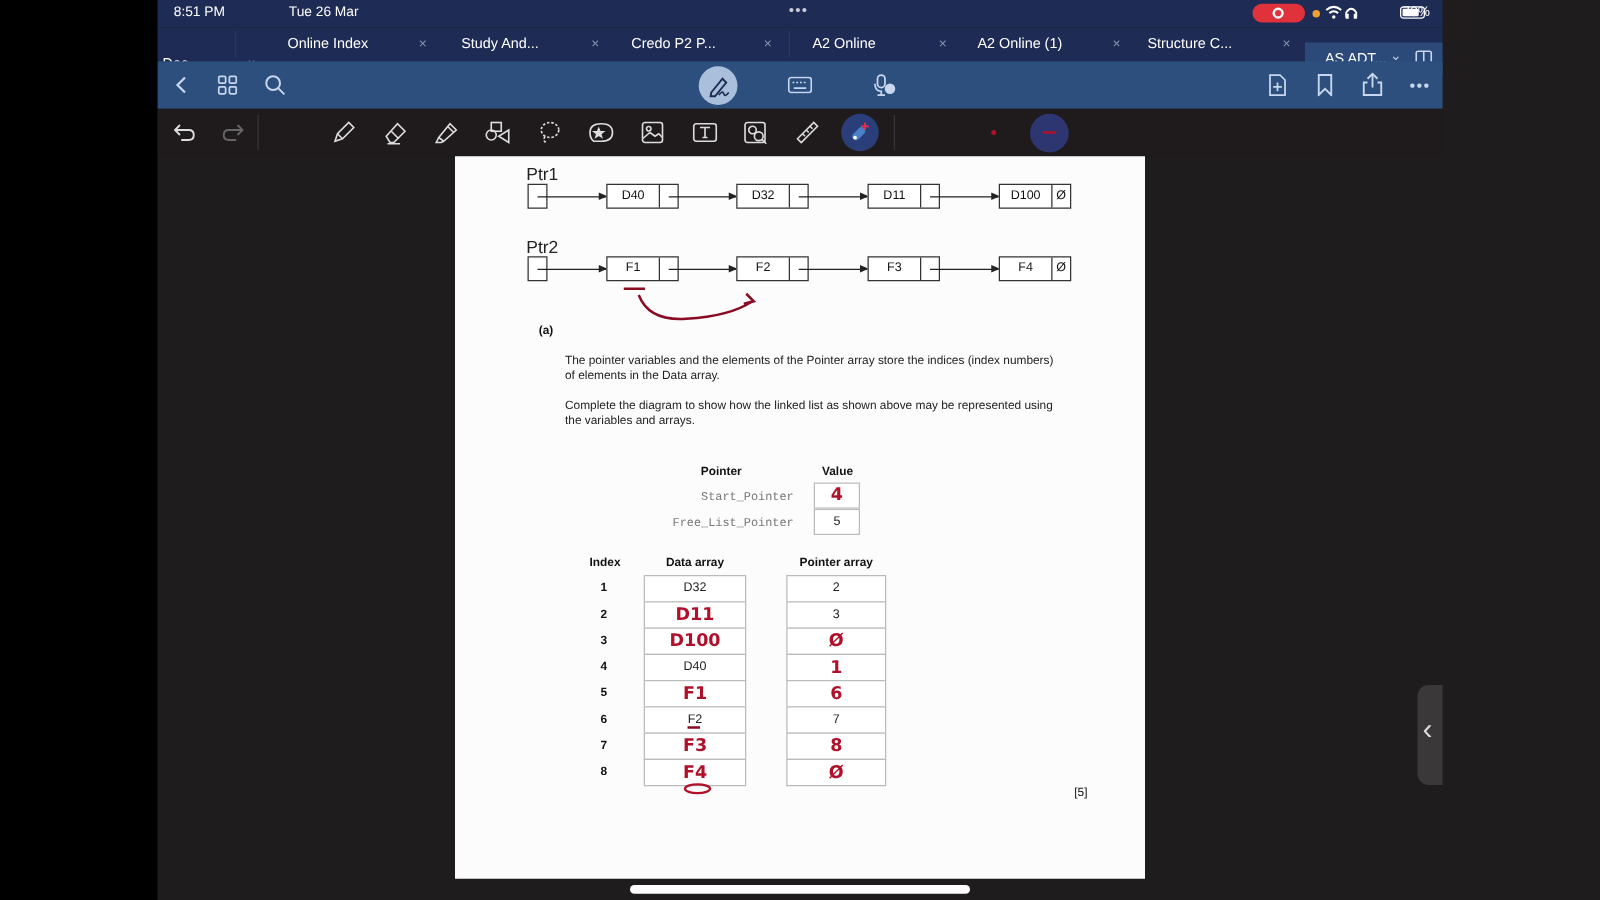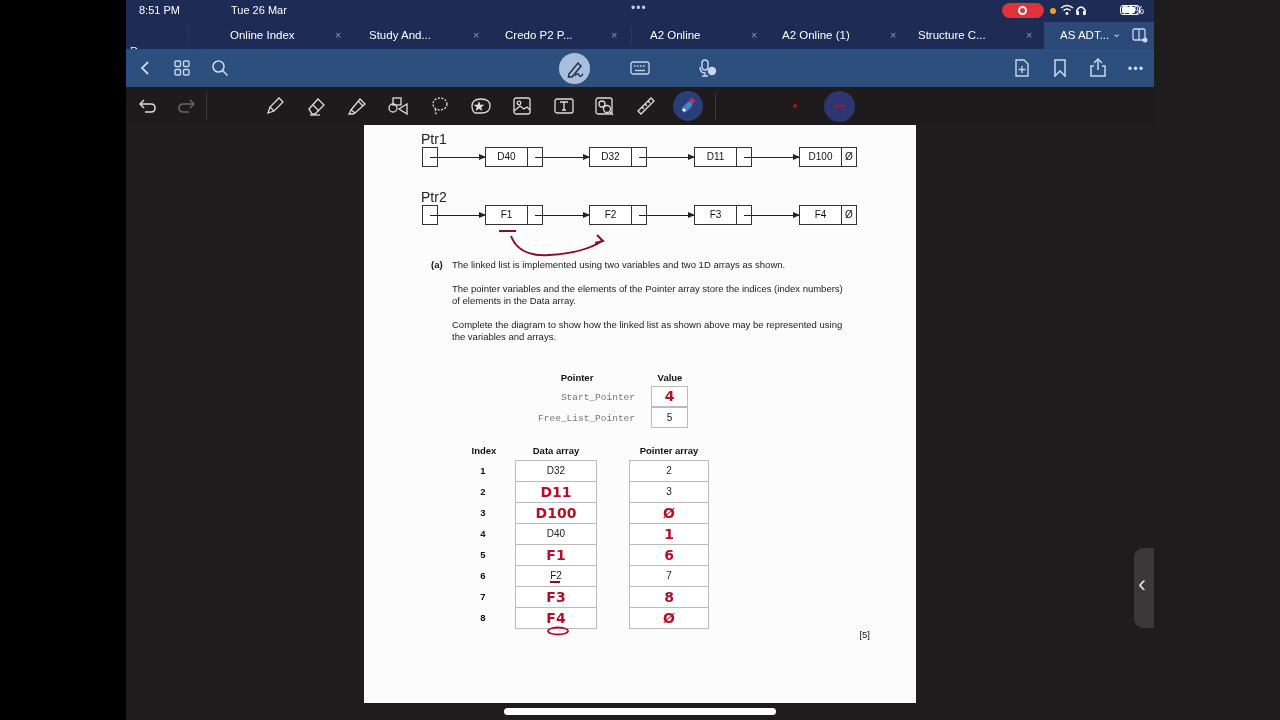--- a/index.html
+++ b/index.html
@@ -16,21 +16,21 @@
   .rec-pill::after { content: ""; position: absolute; left: 16px; top: 3px; width: 9px; height: 9px; border-radius: 50%; border: 2px solid #fff; box-sizing: border-box; }
   .orange-dot { position: absolute; left: 924px; top: 8px; width: 6px; height: 6px; border-radius: 50%; background: #f0a030; }
   .status-icons { position: absolute; left: 934px; top: 4px; font-size: 11px; }
   .battery { position: absolute; left: 994px; top: 5px; width: 20px; height: 10px; border: 1px solid #fff; border-radius: 3px; }
   .battery::before { content: ""; position: absolute; left: 1px; top: 1px; width: 13px; height: 6px; background: #fff; border-radius: 1px; }
 
   
   .tabbar { position: absolute; left: 0; top: 22px; width: 1028px; height: 27px; background: #1d2b55; }
   .tab { position: absolute; top: 0; height: 27px; color: #fff; font-size: 11.5px; line-height: 27px; }
   .tab .close { position: absolute; top: 0; color: #8d96b4; font-size: 11px; }
-  .tab.active { background: #2b4a7a; }
+  .tab.active { background: #2b4a7a; margin-top: 12px; }
   .tab-sep { position: absolute; top: 3px; width: 1px; height: 21px; background: #2a3763; }
 
   
   .navbar { position: absolute; left: 0; top: 49px; width: 1028px; height: 38px; background: #2d4f7e; }
   .nav-ico { position: absolute; top: 0; height: 38px; display: flex; align-items: center; justify-content: center; color: #c8d6ee; }
   .pen-active { position: absolute; left: 433px; top: 4px; width: 31px; height: 31px; border-radius: 50%; background: #a9bfdc; display: flex; align-items: center; justify-content: center; }
 
   
   .toolbar { position: absolute; left: 0; top: 87px; width: 1028px; height: 38px; background: #1f1b1c; }
   .tool { position: absolute; top: 0; height: 38px; width: 28px; display: flex; align-items: center; justify-content: center; }
@@ -328,21 +328,20 @@
       <span class="null-sym" style="left:45px;top:3px;">Ø</span>
     </div>
 
     <svg style="position:absolute;left:130px;top:102px;" width="115" height="34" viewBox="0 0 115 34">
       <path d="M5 4 L22 4" stroke="#8a0c22" stroke-width="2" fill="none"></path>
       <path d="M17 9 Q25 30 55 28 Q90 26 108 14" stroke="#8a0c22" stroke-width="2" fill="none"></path>
       <path d="M103 8 L109 14 L101 16" stroke="#8a0c22" stroke-width="2" fill="none"></path>
     </svg>
 
     <span class="para-label" style="left:67px;top:134px;">(a)</span>
-    <span class="para" style="left:88px;top:134px;">The linked list is implemented using two variables and two 1D arrays as shown.</span>
     <span class="para" style="left:88px;top:158px;">The pointer variables and the elements of the Pointer array store the indices (index numbers)</span>
     <span class="para" style="left:88px;top:170px;">of elements in the Data array.</span>
     <span class="para" style="left:88px;top:194px;">Complete the diagram to show how the linked list as shown above may be represented using</span>
     <span class="para" style="left:88px;top:206px;">the variables and arrays.</span>
 
     <span class="th" style="left:183px;top:247px;width:60px;">Pointer</span>
     <span class="th" style="left:288px;top:247px;width:36px;">Value</span>
     <span class="var-name" style="left:140px;top:267px;width:131px;">Start_Pointer</span>
     <div class="cell" style="left:287px;top:261px;width:37px;height:21px;line-height:19px;"><span class="hw">4</span></div>
     <span class="var-name" style="left:140px;top:288px;width:131px;">Free_List_Pointer</span>

